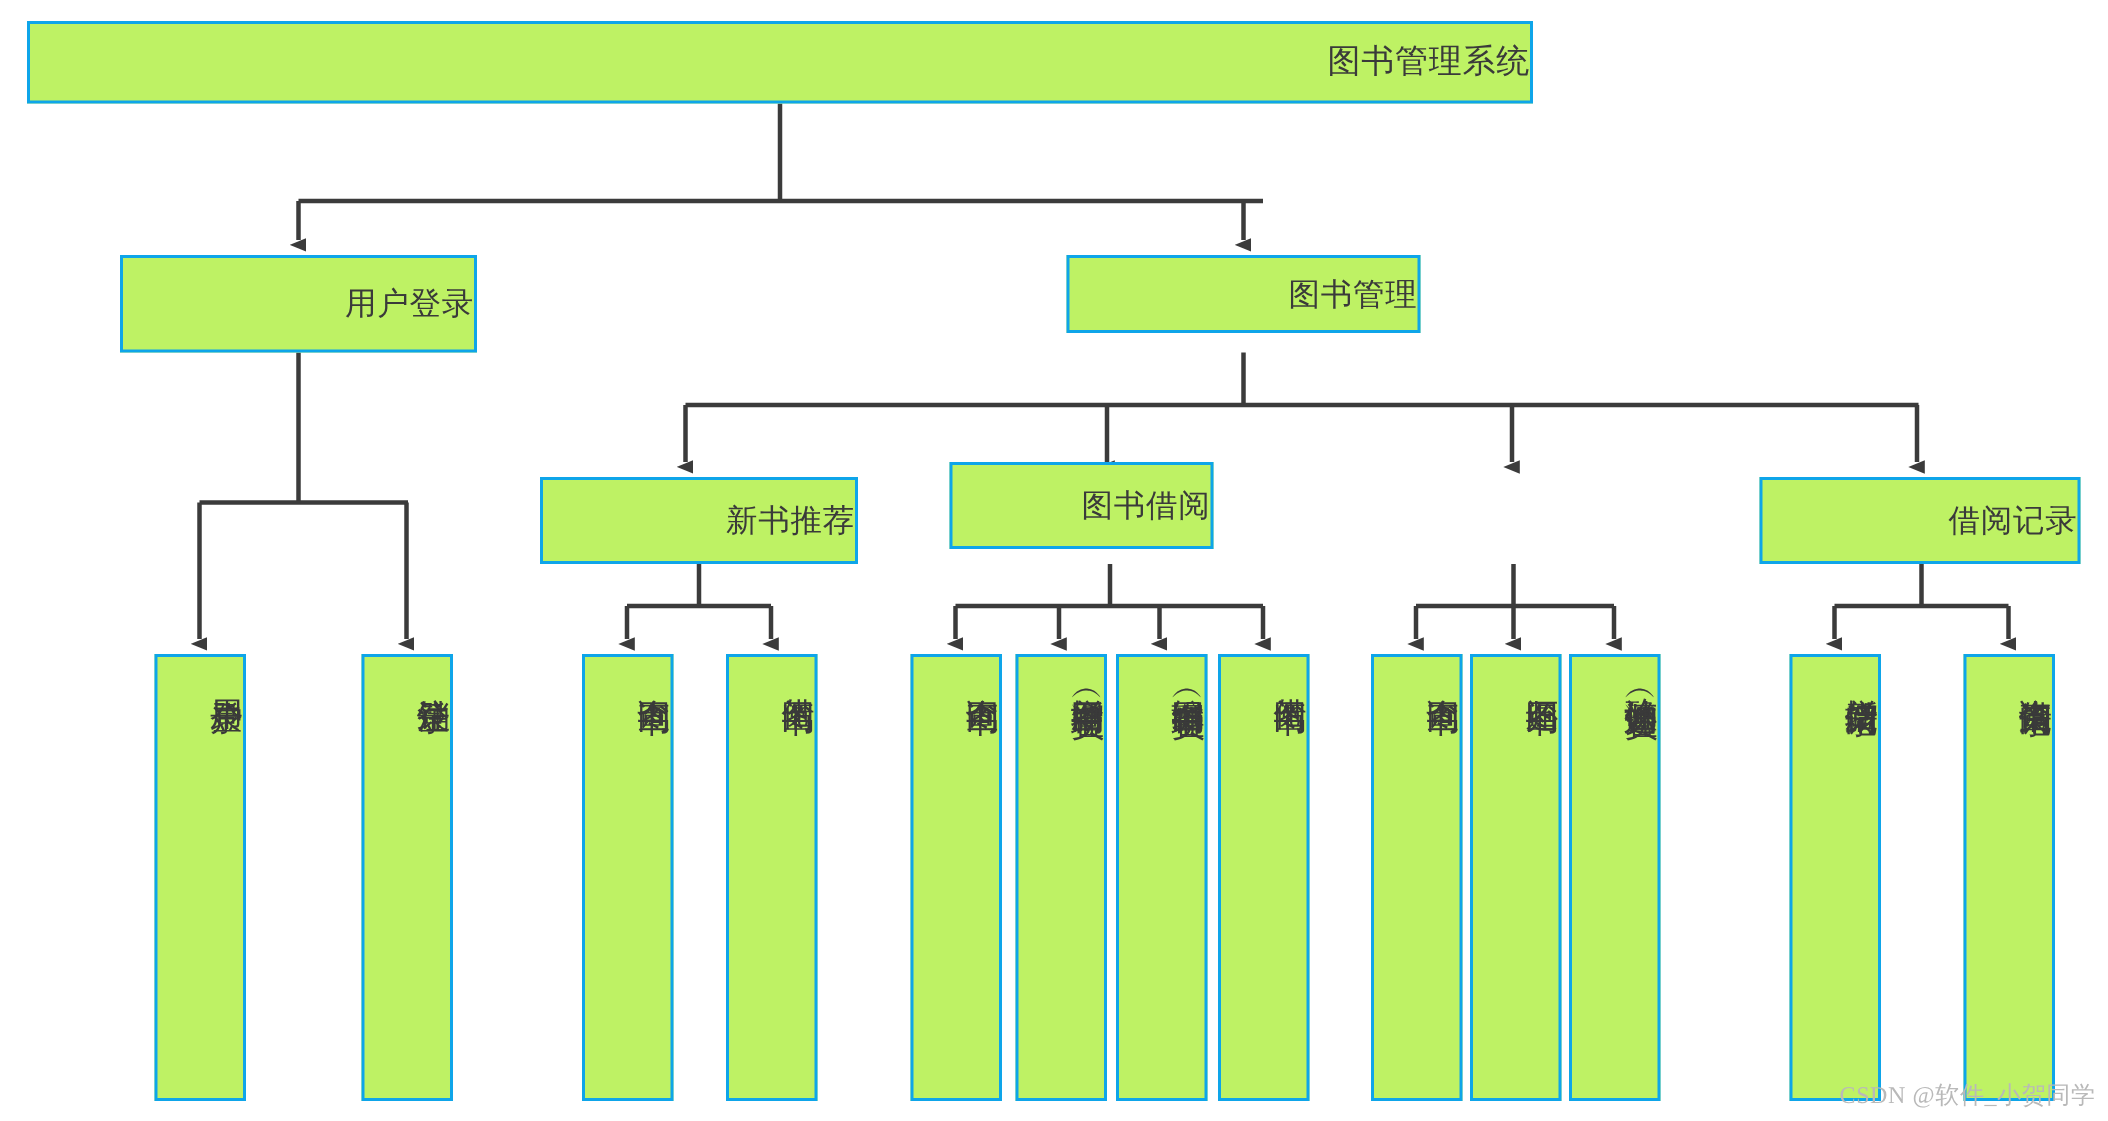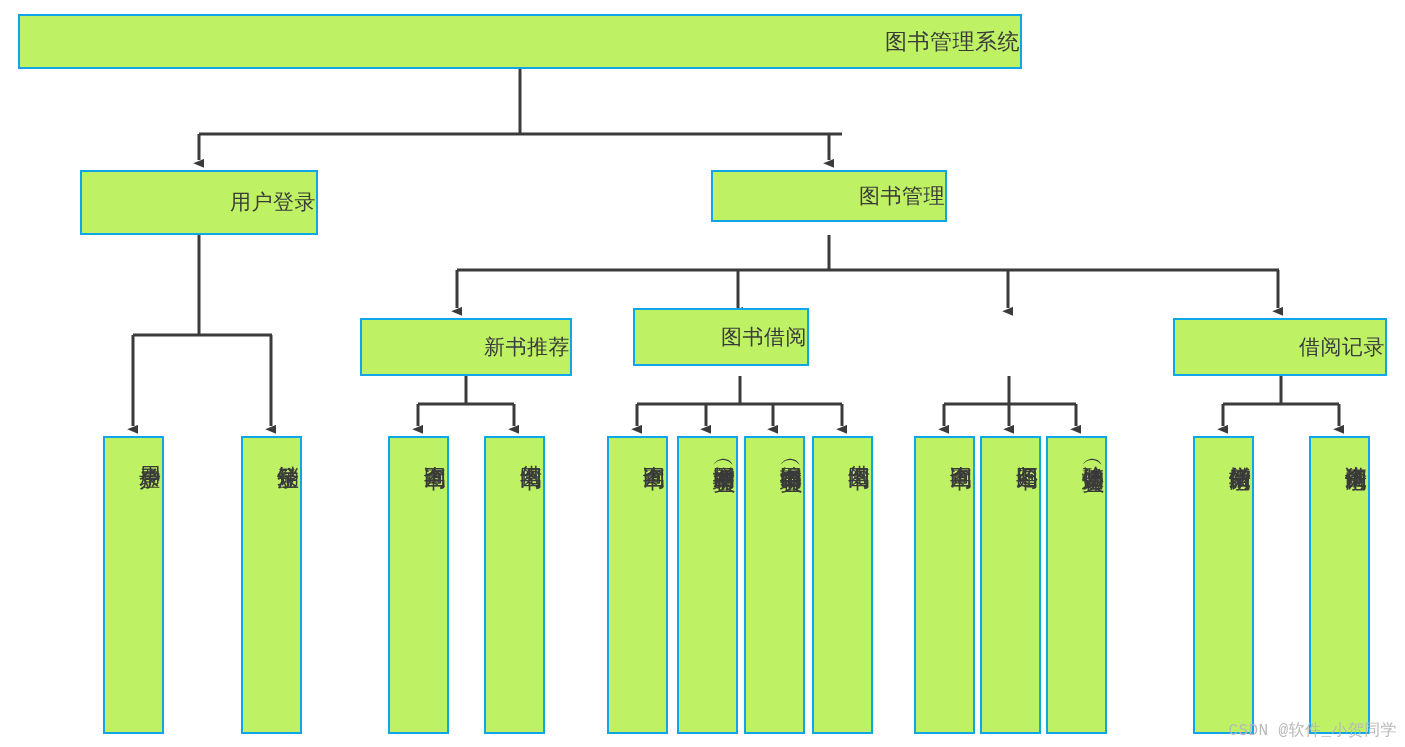--- a/index.html
+++ b/index.html
@@ -62,21 +62,21 @@
     line-height: 1.06;
     letter-spacing: 1px;
     max-height: 278px;
   }
   #watermark {
     position: absolute;
     right: 8px;
     bottom: 6px;
     font-size: 16px;
     color: #b9b9b9;
-    font-family: Liberation Mono, monospace;
+    font-family: Liberation Serif, serif;
     white-space: nowrap;
     z-index: 5;
     letter-spacing: 0.4px;
   }
 </style>
 </head>
 <body>
 
 <div id="canvas">
 

